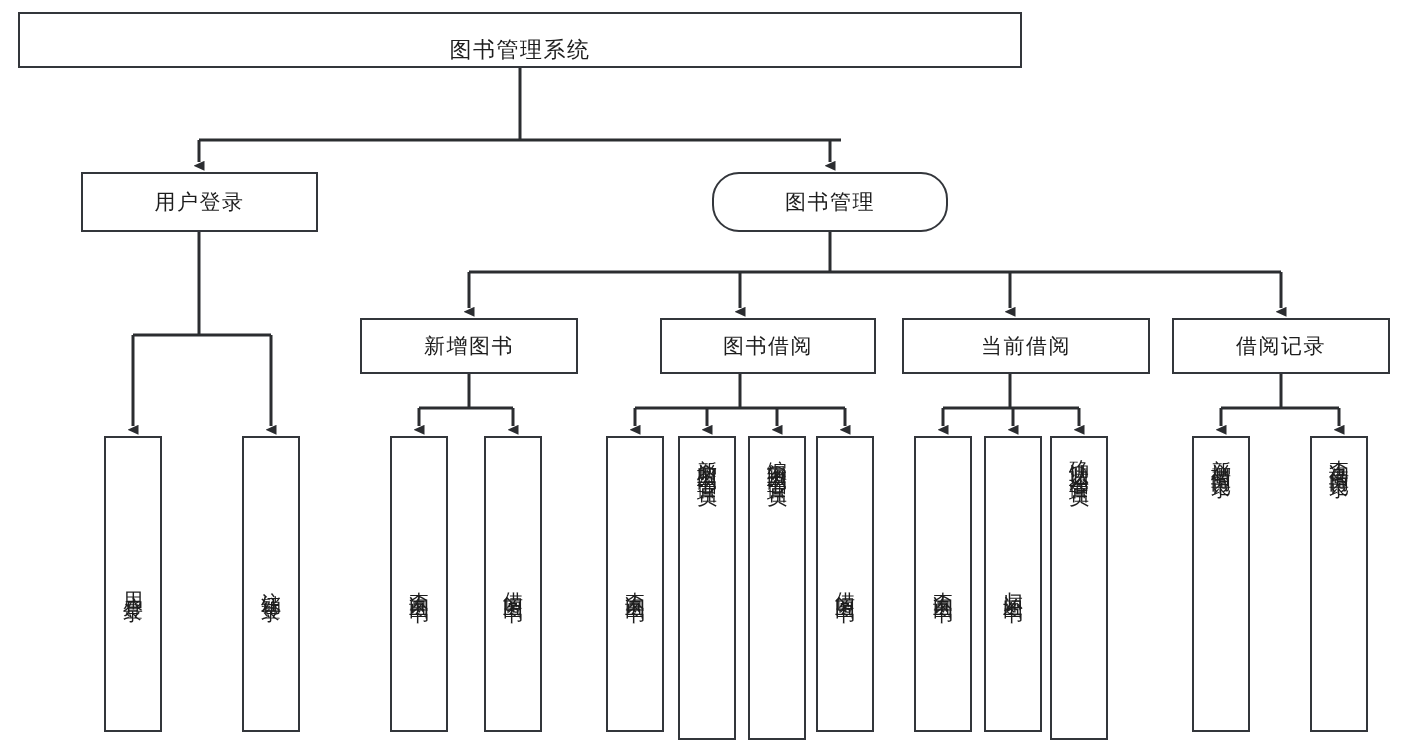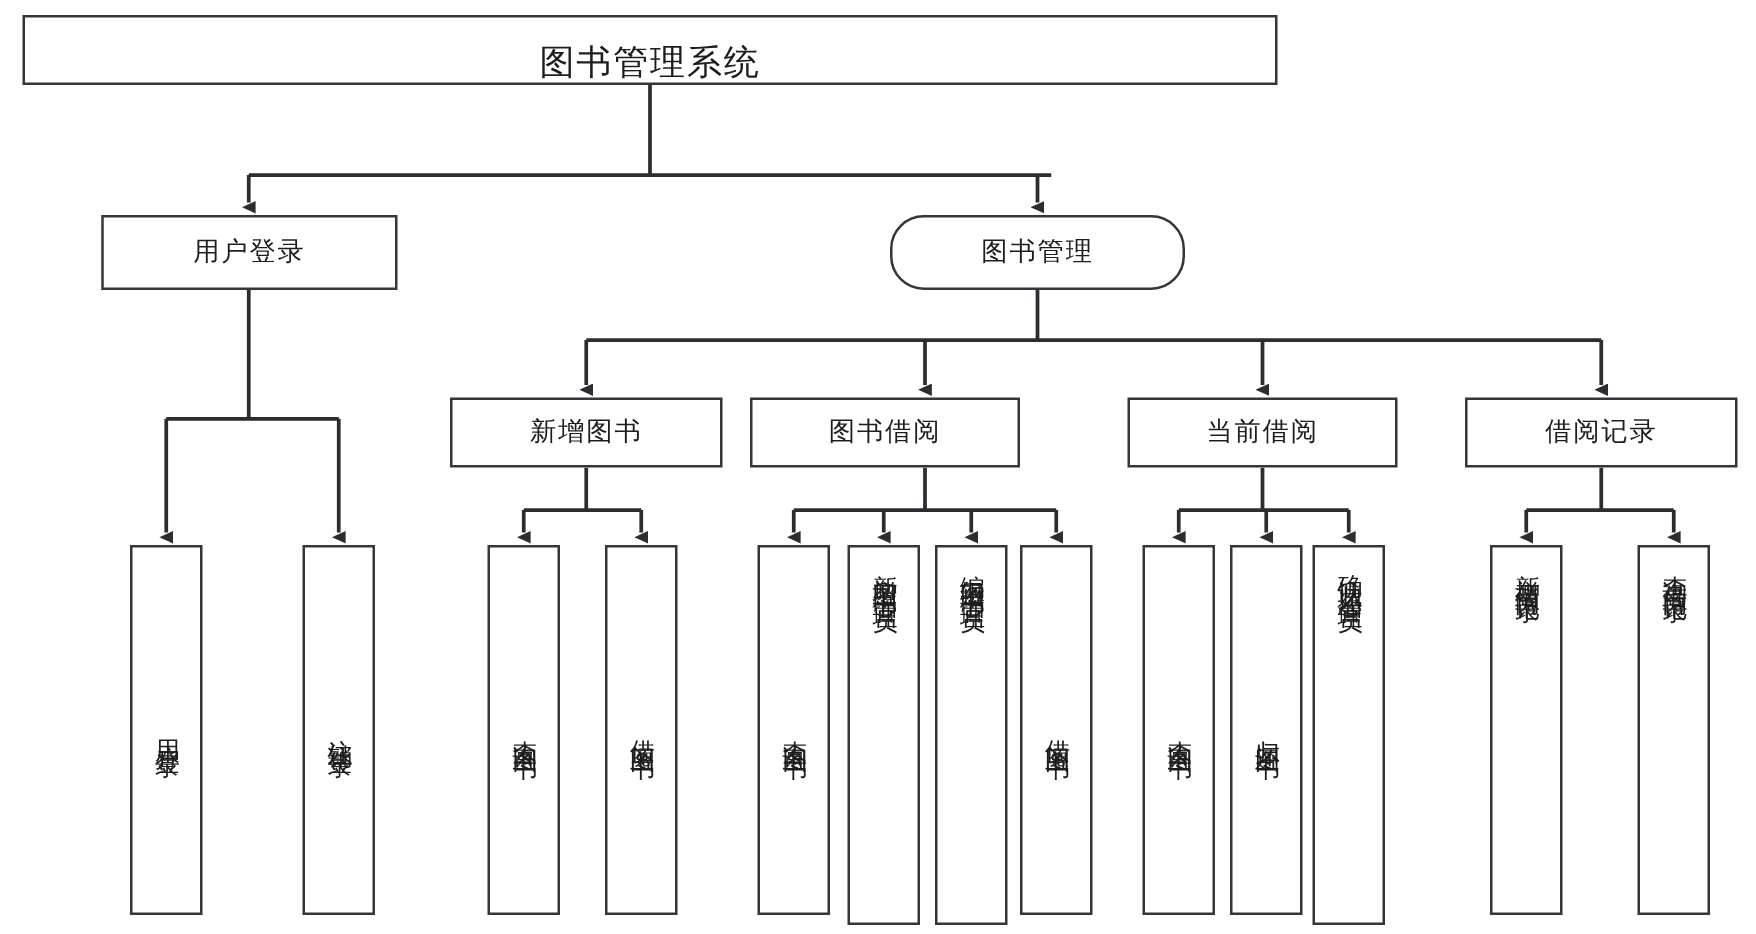--- a/index.html
+++ b/index.html
@@ -27,21 +27,21 @@
     line-height:1.28;
     letter-spacing:1px;
     white-space:pre-wrap;
   }
 
   
   .node.horiz .label{
     font-size:21px;
     letter-spacing:1.5px;
   }
-  #node-root .label{font-size:28px;margin-top:20px;}
+  #node-root .label{font-size:22px;margin-top:20px;}
 
   
   .node.vert{
     align-items:flex-start;
     justify-content:center;
     padding-top:6px;
   }
   .node.vert .label{
     writing-mode:vertical-rl;
     text-orientation:upright;
@@ -124,24 +124,24 @@
   <div class="node horiz" id="node-user-login" style="left: 81px; top: 172px; width: 237px; height: 60px;">
     <span class="label">用户登录</span>
   </div>
   <div class="node horiz" id="node-book-manage" style="left: 712px; top: 172px; width: 236px; height: 60px; border-radius: 27px;">
     <span class="label">图书管理</span>
   </div>
 
   <div class="node horiz" id="node-new-book-rec" style="left: 360px; top: 318px; width: 218px; height: 56px;">
     <span class="label">新增图书</span>
   </div>
-  <div class="node horiz" id="node-book-borrow" style="left: 600px; top: 318px; width: 216px; height: 56px;">
+  <div class="node horiz" id="node-book-borrow" style="left: 660px; top: 318px; width: 216px; height: 56px;">
     <span class="label">图书借阅</span>
   </div>
-  <div class="node horiz" id="node-current-borrow" style="left: 902px; top: 318px; width: 216px; height: 56px;">
+  <div class="node horiz" id="node-current-borrow" style="left: 902px; top: 318px; width: 248px; height: 56px;">
     <span class="label">当前借阅</span>
   </div>
   <div class="node horiz" id="node-borrow-record" style="left: 1172px; top: 318px; width: 218px; height: 56px;">
     <span class="label">借阅记录</span>
   </div>
 
   <div id="leaf-layer">
       <div class="node vert centered" id="leaf-user-login" style="left: 104px; top: 436px; width: 58px; height: 296px;">
         <span class="label">用户登录</span>
       </div>

